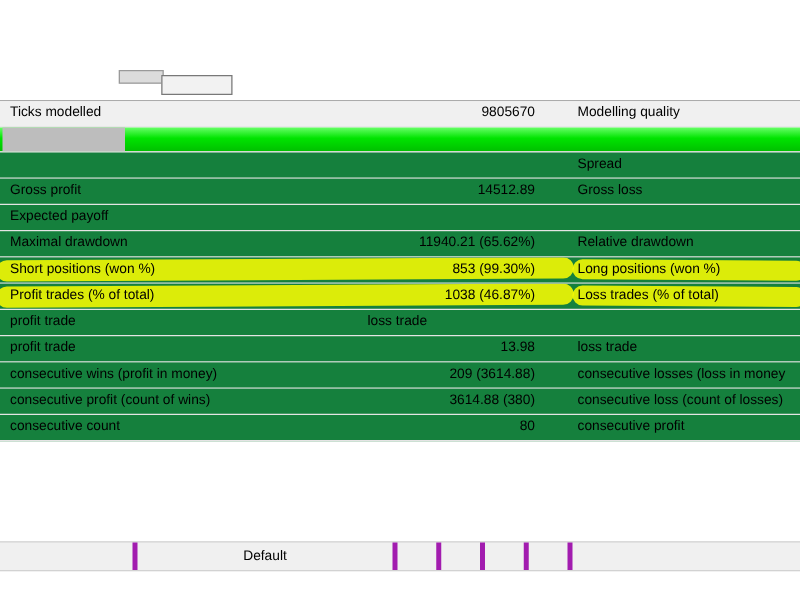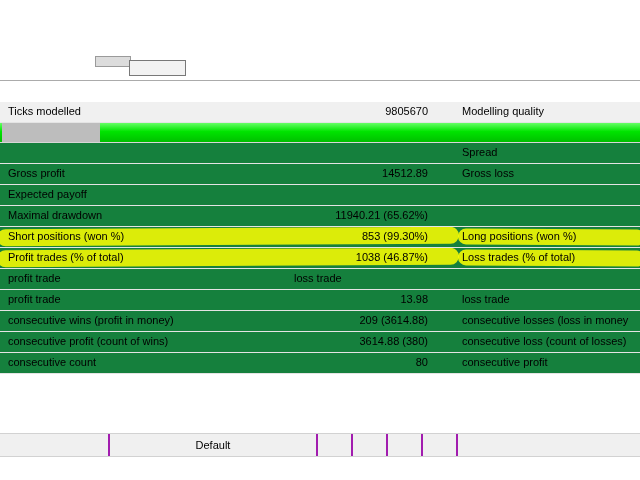--- a/index.html
+++ b/index.html
@@ -9,41 +9,41 @@
   
   .frag1{position:absolute;left:95px;top:56px;width:36px;height:11px;
          background:#dcdcdc;border:1px solid #9a9a9a;box-sizing:border-box;}
   .frag2{position:absolute;left:129px;top:60px;width:57px;height:16px;
          background:#f2f2f2;border:1px solid #787878;box-sizing:border-box;}
 
   
   .report{position:absolute;left:0;top:80px;width:640px;border-top:1px solid #ababab;}
   .row{display:grid;grid-template-columns:262px 168px 1fr;height:20px;line-height:19px;
        border-bottom:1px solid #e4e4e4;position:relative;background:#15803d;overflow:hidden;}
-  .row.header{background:#f0f0f0;margin-top:21px;}
+  .row.header{background:#f0f0f0;}
   .cell{white-space:nowrap;overflow:hidden;position:relative;z-index:2;}
   .cell.label{padding-left:8px;}
   .cell.value{text-align:right;padding-right:2px;}
   .cell.label2{padding-left:32px;}
 
   
   .progress-row{position:relative;height:19px;border-bottom:1px solid #d7d7d7;
                 background:linear-gradient(to bottom,#66ff66,#00e400 45%,#00c000);}
   .progress-gray{position:absolute;left:2px;top:0;bottom:0;width:98px;background:#bdbdbd;}
 
   
   .hl-stroke{position:absolute;background:rgba(255,255,0,0.85);z-index:1;border-radius:9px;}
   .hl-left{left:-3px;width:462px;top:1px;height:17px;transform:rotate(-0.3deg);}
   .hl-right{left:458px;right:-5px;top:2px;height:16px;transform:rotate(0.4deg);}
 
   
   .statusbar{position:absolute;left:0;top:433px;width:640px;height:22px;background:#f0f0f0;
              border-top:1px solid #d2d2d2;border-bottom:1px solid #d2d2d2;box-sizing:content-box;
              display:flex;line-height:22px;}
-  .sb-cell{border-right:2px solid #a21caf;height:100%;box-sizing:border-box;}
+  .sb-cell{border-right:4px solid #a21caf;height:100%;box-sizing:border-box;}
   .sb-0{width:110px;}
   .sb-default{width:208px;text-align:center;}
   .sb-s{width:35px;}
   .sb-last{flex:1;border-right:none;}
 </style>
 </head>
 <body>
 
 <div class="frag1"></div>
 <div class="frag2"></div>
@@ -73,20 +73,21 @@
   </div>
 
   <div class="row">
     <div class="cell label">Expected payoff</div>
     <div class="cell label2"></div>
   </div>
 
   <div class="row">
     <div class="cell label">Maximal drawdown</div>
     <div class="cell value">11940.21 (65.62%)</div>
+    <div class="cell label2">Relative drawdown</div>
   </div>
 
   <div class="row">
     <div class="hl-stroke hl-left"></div>
     <div class="hl-stroke hl-right"></div>
     <div class="cell label">Short positions (won %)</div>
     <div class="cell value">853 (99.30%)</div>
     <div class="cell label2">Long positions (won %)</div>
   </div>
 

